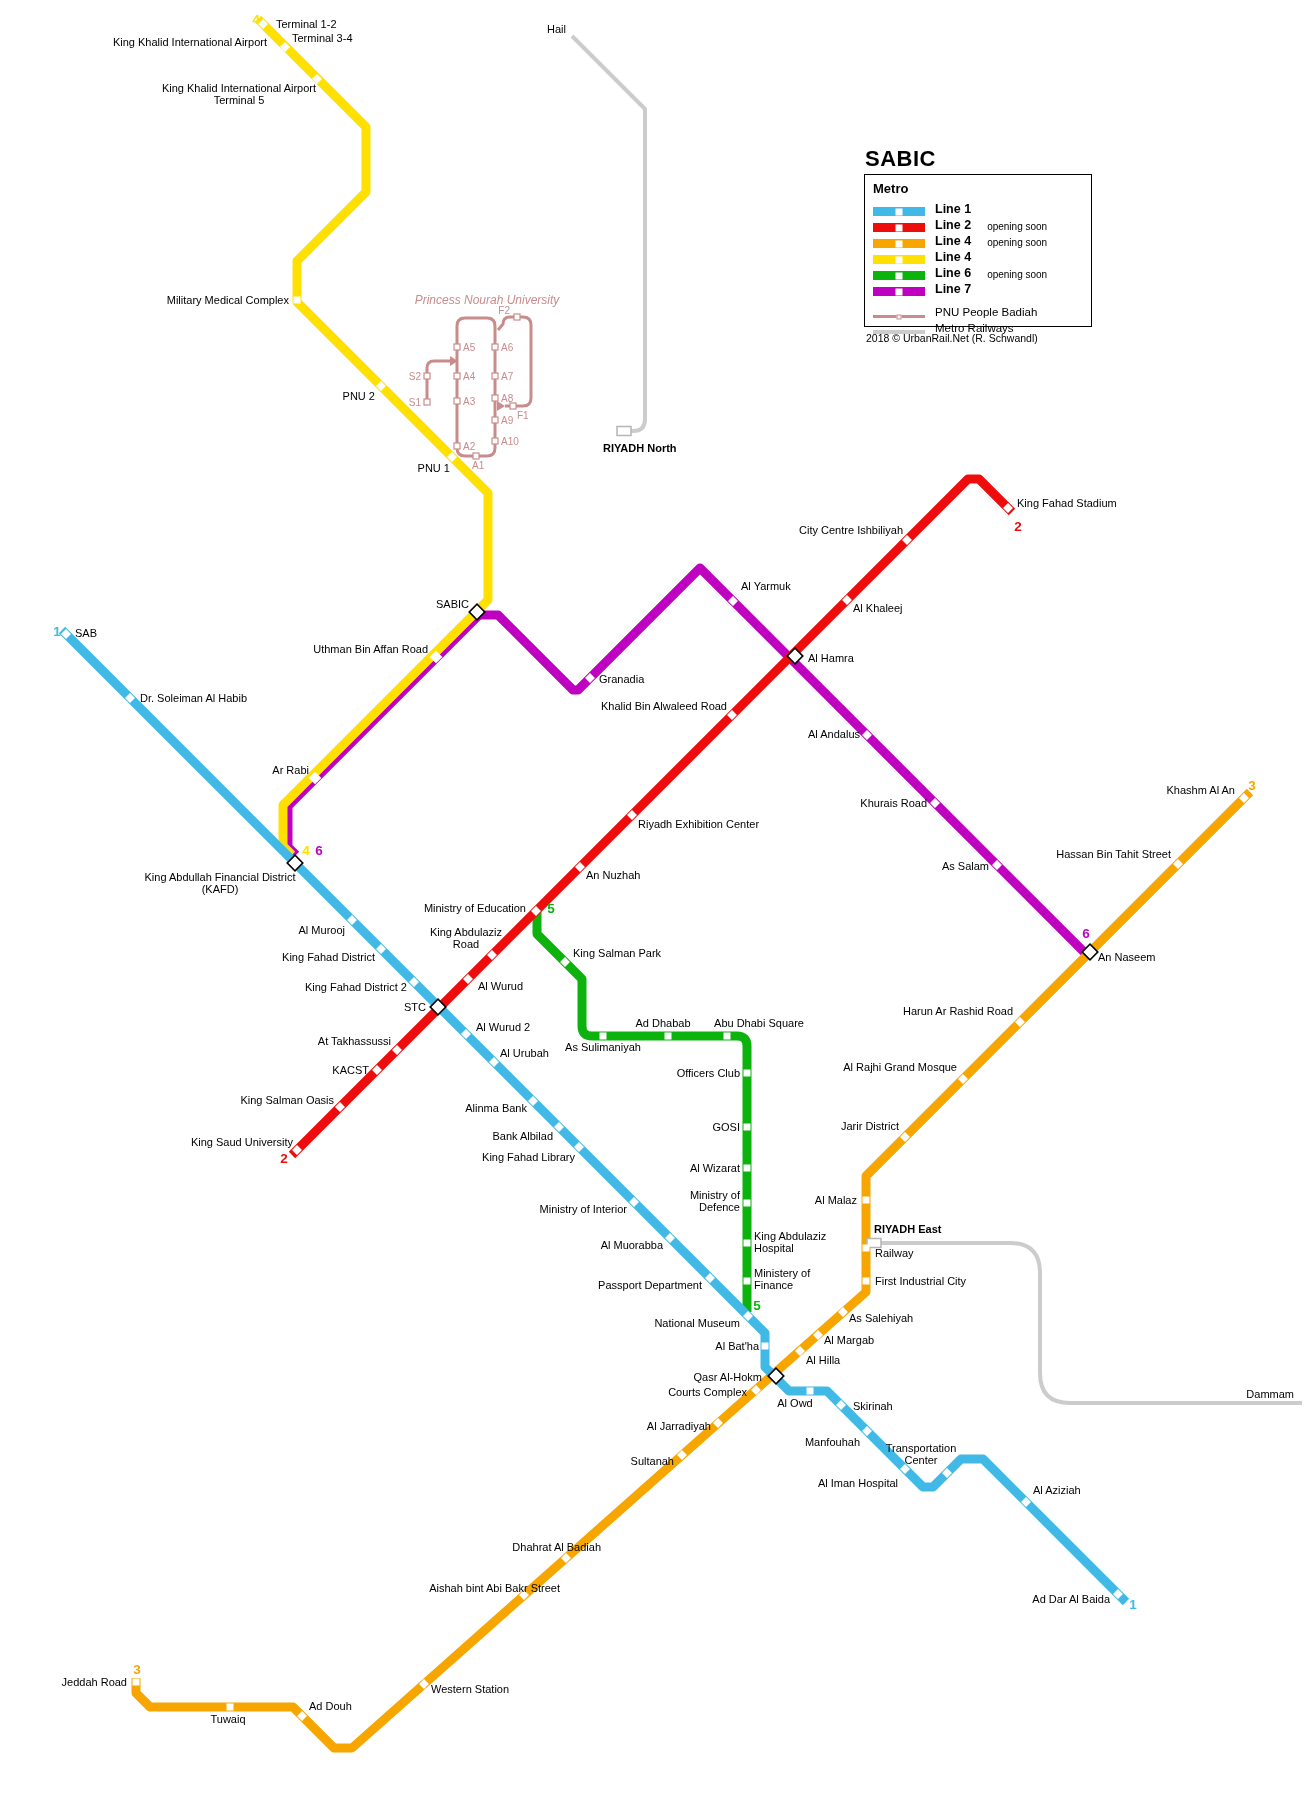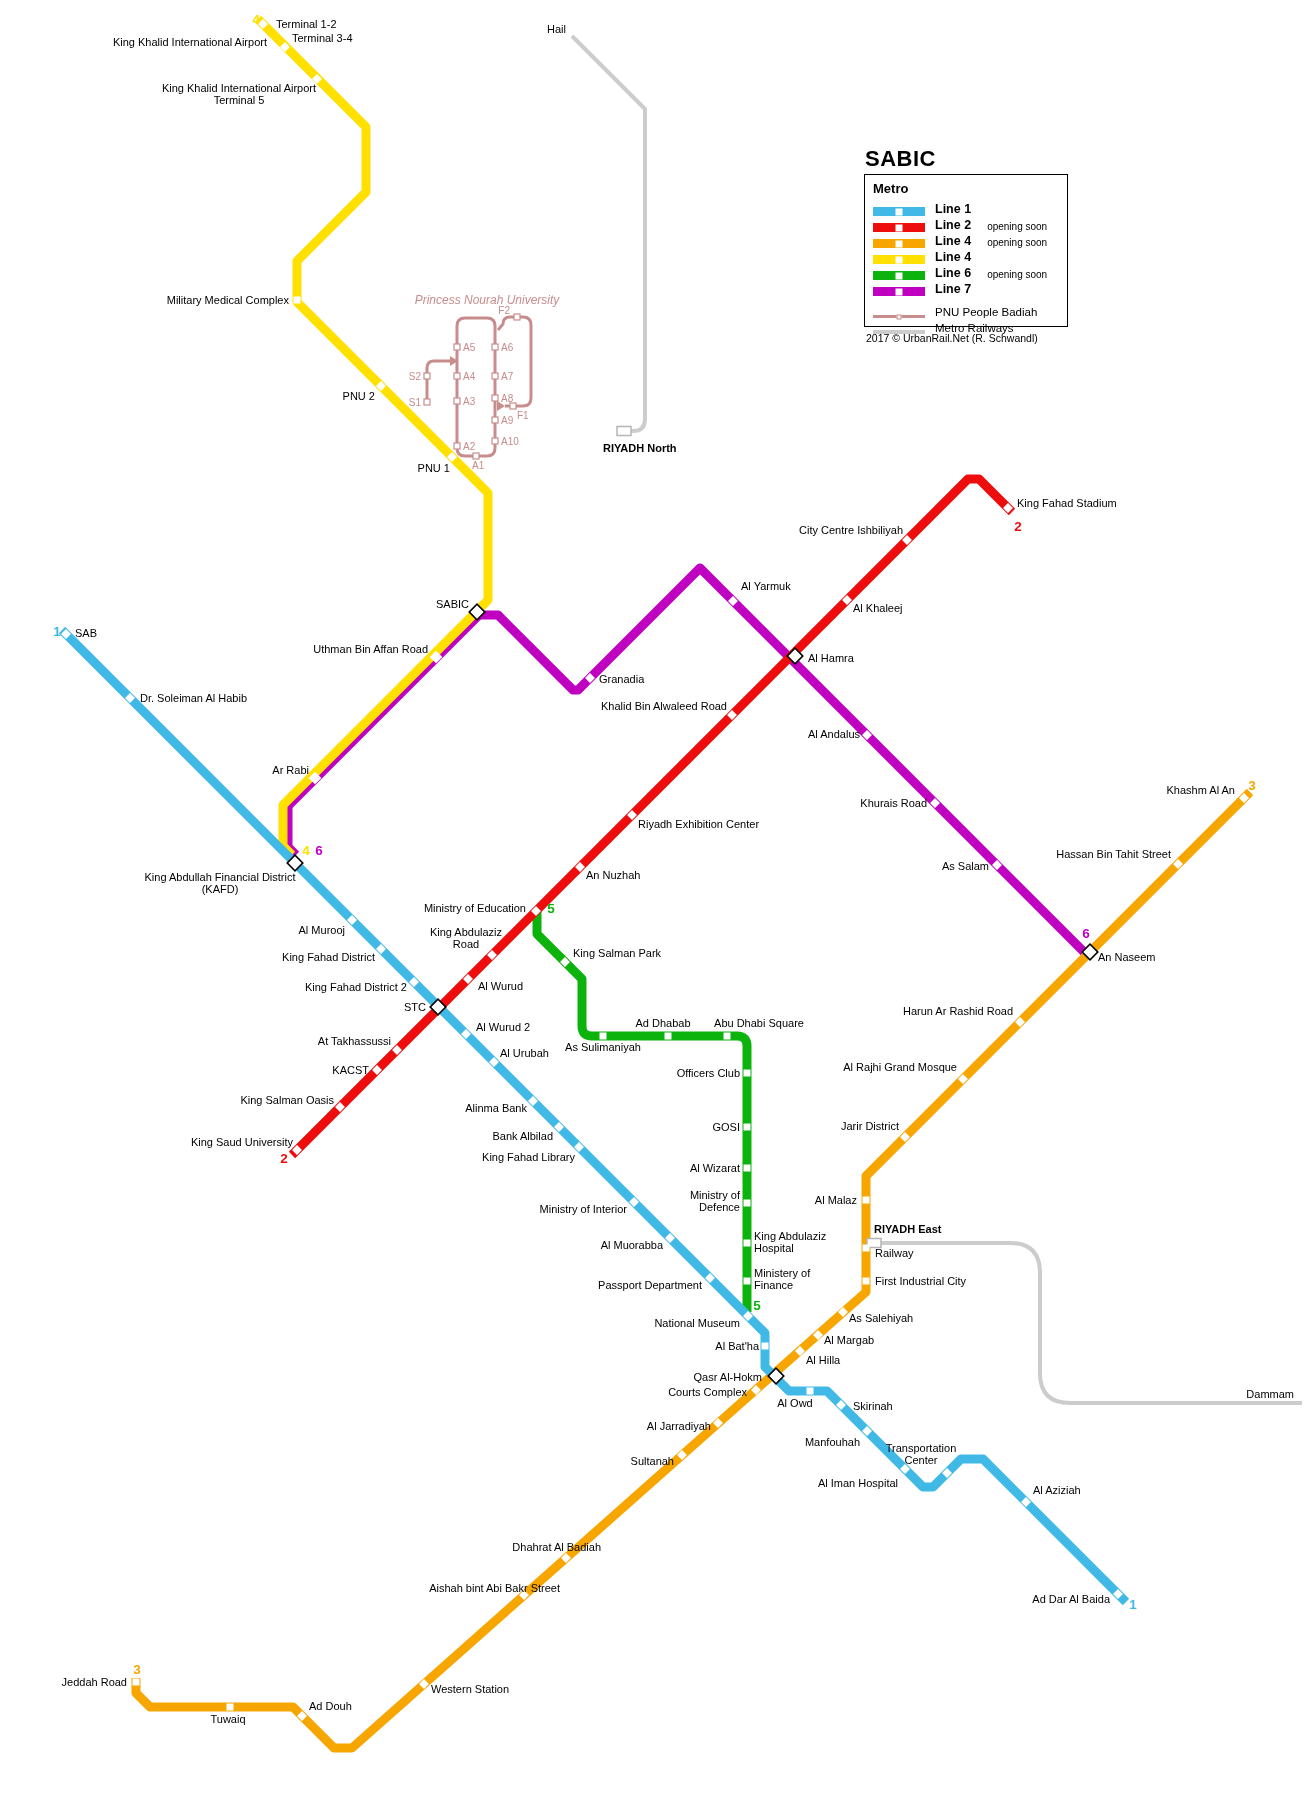--- a/index.html
+++ b/index.html
@@ -1,20 +1,20 @@
 <!DOCTYPE html>
 <html><head>
 <meta charset="utf-8">
 <style>
   html,body{margin:0;padding:0;background:#fff;}
   .canvas{position:relative;width:1312px;height:1807px;background:#fff;overflow:hidden;
           font-family:"Liberation Sans",sans-serif;}
   .canvas > svg{position:absolute;left:0;top:0;}
   .map-title{position:absolute;left:865px;top:146px;font-size:22px;font-weight:bold;letter-spacing:.5px;}
-  .legend{position:absolute;left:864px;top:174px;width:204px;height:153px;border:1px solid #000;
+  .legend{position:absolute;left:864px;top:174px;width:228px;height:153px;border:1px solid #000;
           background:#fff;box-sizing:border-box;padding:6px 8px 0 8px;}
   .legend-header{font-weight:bold;font-size:13px;margin-bottom:4px;}
   .lrow{display:flex;align-items:flex-end;height:16px;}
   .swatch{width:52px;height:9px;position:relative;margin-right:10px;flex:none;}
   .swatch .sq{position:absolute;left:50%;top:50%;transform:translate(-50%,-50%);width:7px;height:7px;background:#fff;}
   .swatch.pnu{height:3px;}
   .swatch.pnu .sq{width:5px;height:5px;border:1px solid #C98C8C;box-sizing:border-box;}
   .swatch.rail{height:4px;}
   .llabel{font-weight:bold;font-size:12.5px;white-space:nowrap;}
   .lrow.extra .llabel{font-weight:normal;font-size:11.5px;}
@@ -334,14 +334,14 @@
             <span class="sq"></span>
           </span>
           <span class="llabel">PNU People Badiah</span>
         </div>
         <div class="lrow extra">
           <span class="swatch rail" style="background: rgb(204, 204, 204);"></span>
           <span class="llabel">Metro Railways</span>
         </div>
       </div>
   </div>
-  <div class="copyright">2017 © UrbanRail.Net (R. Schwandl)</div>
+  <div class="copyright">2018 © UrbanRail.Net (R. Schwandl)</div>
 </div>
 
 </body></html>

